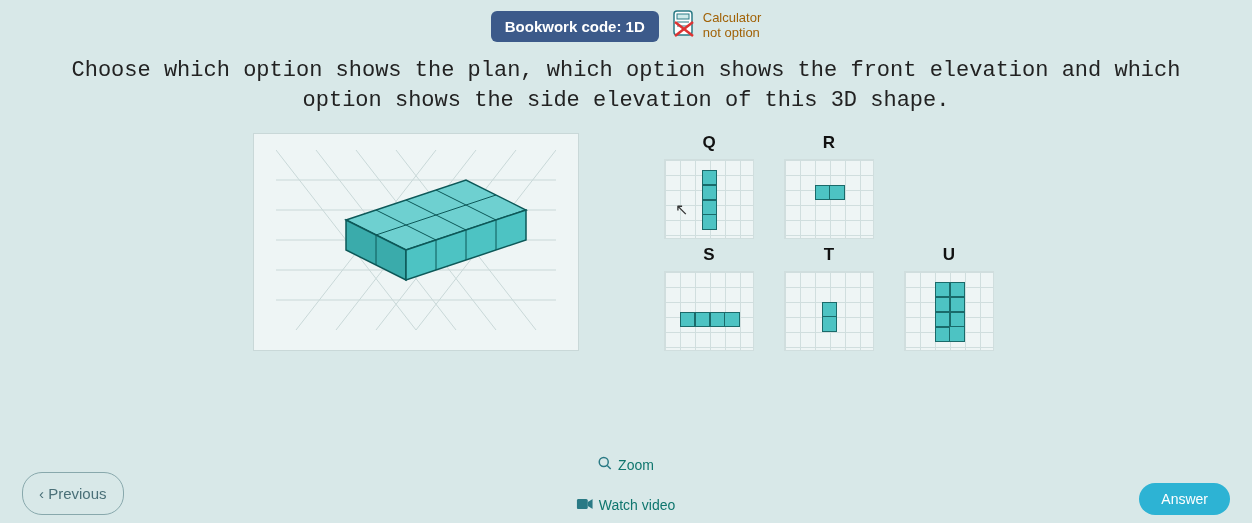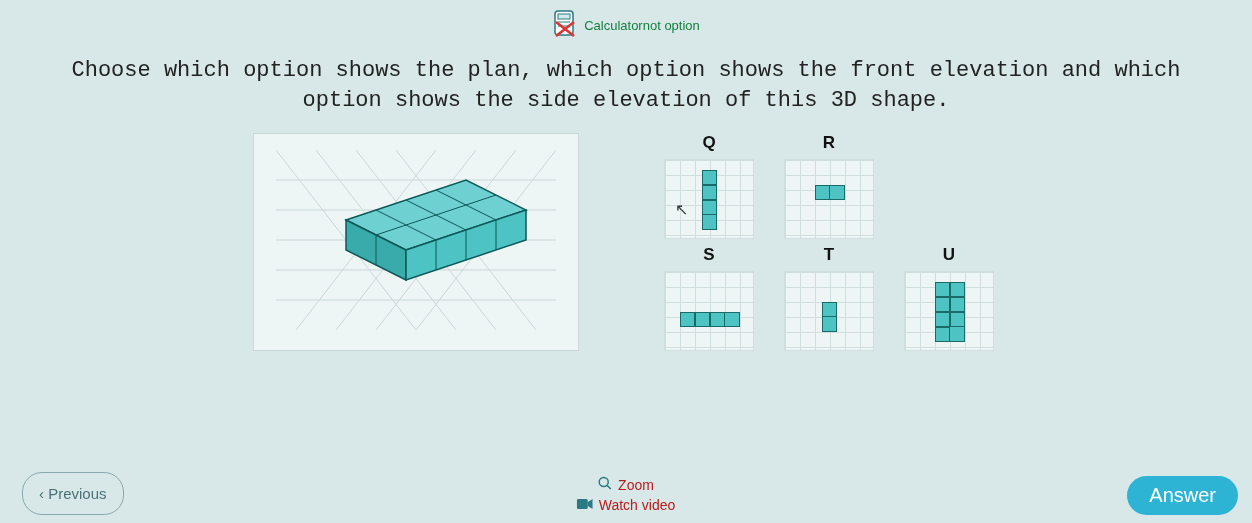--- a/index.html
+++ b/index.html
@@ -30,22 +30,23 @@
     .calc-box {
       display: flex;
       align-items: center;
       gap: 6px;
     }
     .calc-icon {
       display: inline-block;
     }
     .calc-text {
       display: flex;
+      flex-direction: column;
       font-size: 13px;
-      color: #15803d;
+      color: #a16207;
       line-height: 1.15;
     }
     .question {
       text-align: center;
       font-size: 22px;
       color: #222;
       padding: 14px 30px 8px;
       line-height: 1.35;
       font-family: Liberation Mono, monospace;
     }
@@ -117,23 +118,23 @@
       border: 1px solid #1a6a6a;
     }
     .footer-links {
       position: absolute;
       bottom: 10px;
       left: 50%;
       transform: translateX(-50%);
       display: flex;
       flex-direction: column;
       align-items: center;
-      gap: 4px;
+      gap: 24px;
       font-size: 14px;
-      color: #b91c1c;
+      color: #0f766e;
     }
     .link {
       display: flex;
       align-items: center;
       gap: 6px;
       cursor: pointer;
     }
     .prev-btn {
       position: absolute;
       bottom: 8px;
@@ -142,40 +143,41 @@
       border-radius: 20px;
       padding: 12px 16px;
       color: #4a7078;
       font-size: 15px;
       background: transparent;
       cursor: pointer;
     }
     .answer-btn {
       position: absolute;
       bottom: 8px;
-      right: 14px;
+      right: 22px;
       background: #2db3d4;
       color: #fff;
       border: none;
       border-radius: 20px;
       padding: 8px 22px;
-      font-size: 20px;
+      font-size: 14px;
       cursor: pointer;
     }
     .cursor-arrow {
       position: absolute;
       font-size: 16px;
       color: #333;
       pointer-events: none;
     }
   </style>
 </head>
 <body>
 
 <div class="header-row">
+  <div class="bookwork-pill">Bookwork code: 1D</div>
   <div class="calc-box">
     <span class="calc-icon">
       <svg width="26" height="28" viewBox="0 0 26 28">
         <rect x="3" y="1" width="18" height="24" rx="3" fill="#fff" stroke="#2a7a85" stroke-width="1.5"></rect>
         <rect x="6" y="4" width="12" height="5" fill="#cfeaea" stroke="#2a7a85" stroke-width="1"></rect>
         <line x1="6" y1="12" x2="18" y2="12" stroke="#2a7a85" stroke-width="1"></line>
         <line x1="6" y1="16" x2="18" y2="16" stroke="#2a7a85" stroke-width="1"></line>
         <line x1="4" y1="26" x2="22" y2="12" stroke="#d33" stroke-width="2.5"></line>
         <line x1="4" y1="12" x2="22" y2="26" stroke="#d33" stroke-width="2.5"></line>
       </svg>

